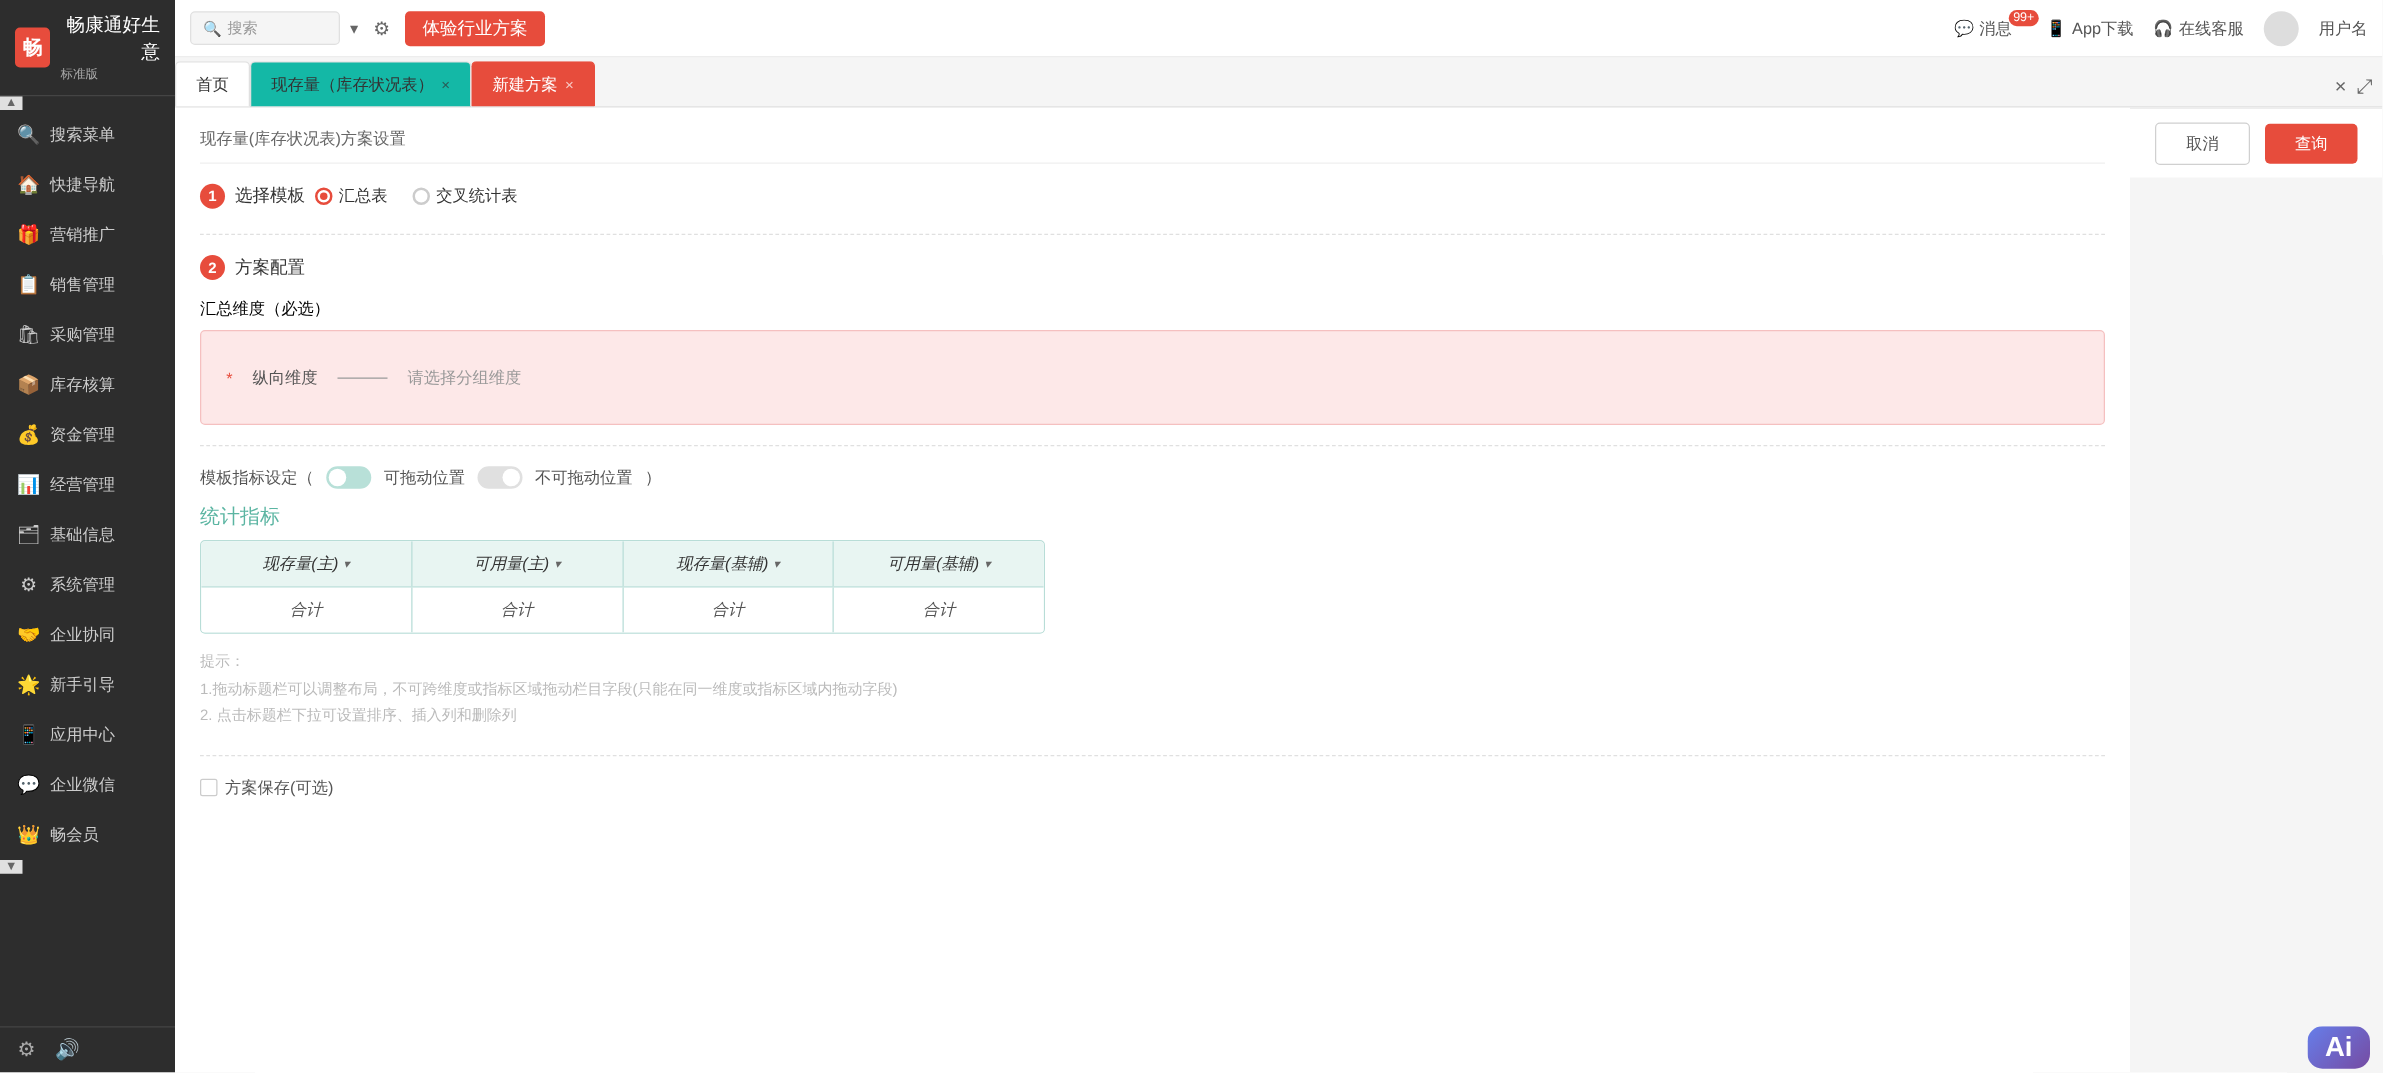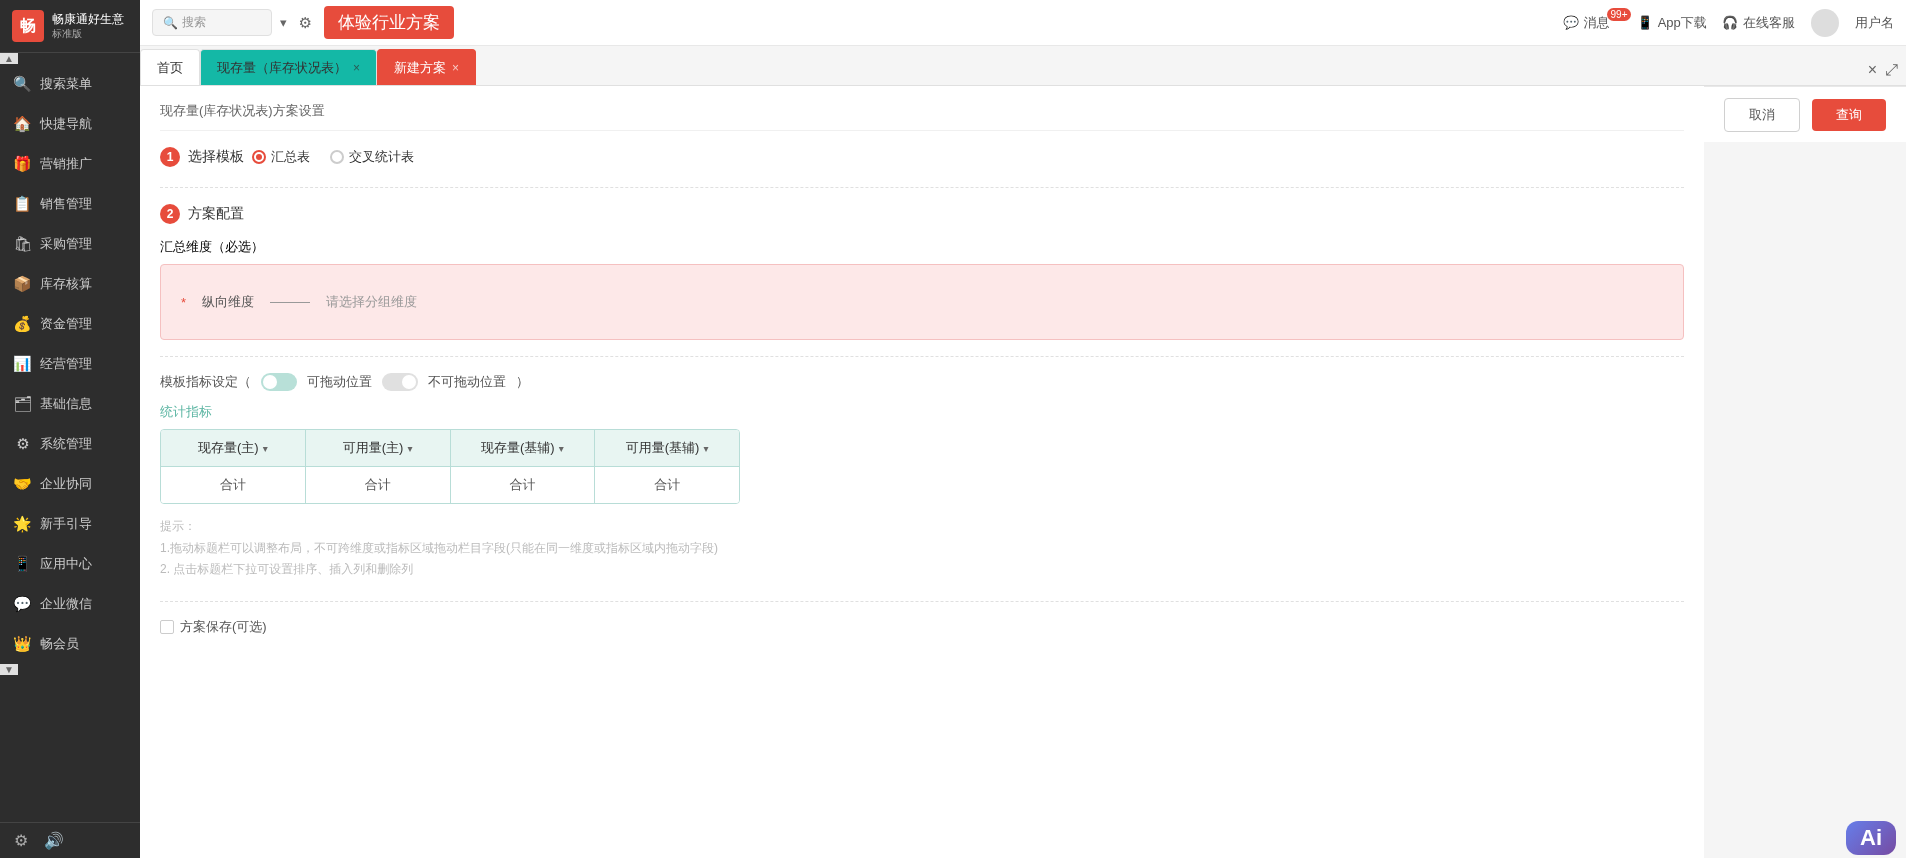--- a/index.html
+++ b/index.html
@@ -27,21 +27,21 @@
       height: 32px;
       background: #e74c3c;
       border-radius: 4px;
       display: flex;
       align-items: center;
       justify-content: center;
       color: white;
       font-size: 16px;
       font-weight: bold;
     }
-    .sidebar-logo-text { font-size: 12px; color: #fff; line-height: 1.4; text-align: right; }
+    .sidebar-logo-text { font-size: 15px; color: #fff; line-height: 1.4; text-align: right; }
     .sidebar-logo-badge { font-size: 10px; color: #aaa; }
     .sidebar-scroll { flex: 1; overflow-y: auto; overflow-x: hidden; }
     .sidebar-scroll::-webkit-scrollbar { width: 4px; }
     .sidebar-scroll::-webkit-scrollbar-thumb { background: #555; border-radius: 2px; }
     .sidebar-item {
       display: flex;
       align-items: center;
       gap: 8px;
       padding: 11px 14px;
       cursor: pointer;
@@ -83,21 +83,21 @@
       gap: 4px;
     }
     .topbar-dropdown { color: #666; cursor: pointer; font-size: 13px; }
     .topbar-gear { color: #666; cursor: pointer; font-size: 15px; margin-left: 4px; }
     .topbar-trial {
       background: #e74c3c;
       color: white;
       border: none;
       border-radius: 4px;
       padding: 5px 14px;
-      font-size: 17px;
+      font-size: 14px;
       cursor: pointer;
       margin-left: 4px;
     }
     .topbar-spacer { flex: 1; }
     .topbar-right { display: flex; align-items: center; gap: 16px; }
     .topbar-msg { display: flex; align-items: center; gap: 4px; color: #555; font-size: 13px; cursor: pointer; position: relative; }
     .topbar-badge {
       background: #e74c3c;
       color: white;
       font-size: 10px;
@@ -247,22 +247,22 @@
       content: '';
       width: 14px; height: 14px;
       border-radius: 50%;
       background: white;
       position: absolute;
       top: 2px; right: 2px;
     }
 
     
     .stats-section { margin-bottom: 12px; }
-    .stats-label { color: #5bb5a2; font-size: 13px; margin-bottom: 8px; }
-    .stats-table { border: 1px solid #b8ddd7; border-radius: 4px; overflow: hidden; width: 580px; }
+    .stats-label { color: #5bb5a2; font-size: 16px; margin-bottom: 8px; }
+    .stats-table { border: 1px solid #b8ddd7; border-radius: 4px; overflow: hidden; width: 676px; font-style: italic; }
     .stats-header { display: flex; background: #e8f5f2; }
     .stats-cell {
       flex: 1;
       padding: 9px 12px;
       font-size: 13px;
       color: #333;
       border-right: 1px solid #b8ddd7;
       display: flex;
       align-items: center;
       justify-content: center;

